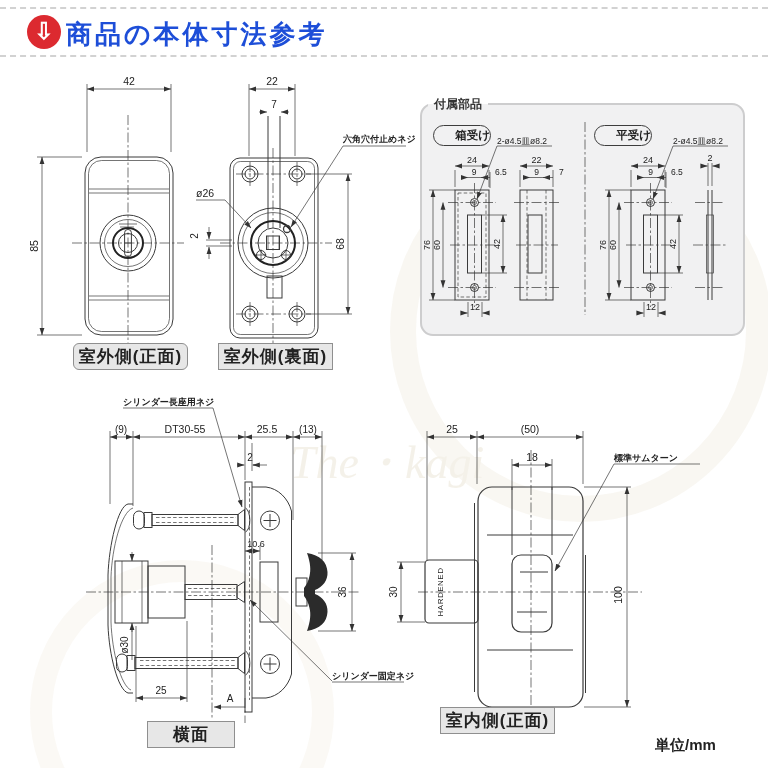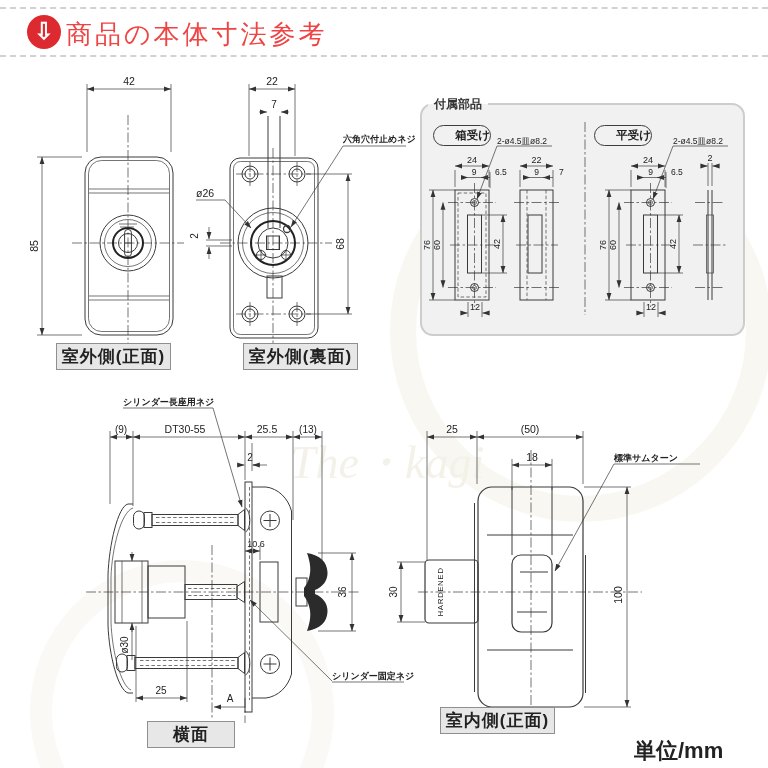--- a/index.html
+++ b/index.html
@@ -5,41 +5,41 @@
   html,body{margin:0;padding:0;}
   body{width:768px;height:768px;position:relative;background:#fff;overflow:hidden;
        font-family:"Liberation Sans",sans-serif;}
   .abs{position:absolute;}
   
   .top-dash{left:0;top:7px;width:768px;border-top:2px dashed #d2d2d2;}
   .hdr-dash{left:0;top:55px;width:768px;border-top:2px dashed #d2d2d2;}
   .hdr-icon{left:27px;top:15px;width:34px;height:34px;border-radius:50%;
             background:#dc2a30;color:#fff;font-size:23px;font-weight:bold;
             text-align:center;line-height:33px;}
-  .hdr-title{left:66px;top:17px;font-size:26px;font-weight:normal;color:#ef4444;
+  .hdr-title{left:66px;top:17px;font-size:26px;font-weight:bold;color:#1d4ed8;
              letter-spacing:3px;}
   
   .wm-ring{left:390px;top:140px;width:330px;height:330px;border-radius:50%;
            border:26px solid rgba(246,243,236,.7);}
   .wm-ring2{left:30px;top:560px;width:260px;height:260px;border-radius:50%;
            border:22px solid rgba(248,245,239,.6);}
   .wm-text{left:290px;top:432px;font-size:46px;font-style:italic;
            font-family:"Liberation Serif",serif;color:rgba(243,240,232,.95);text-align:center;}
   
   .acc-panel{left:420px;top:103px;width:321px;height:229px;background:#f1f1f2;
              border:2px solid #cdcdce;border-radius:13px;}
   .acc-title{left:428px;top:93px;height:22px;line-height:22px;padding:0 6px;
              font-size:12px;font-weight:bold;color:#333;
              background:linear-gradient(#fff 0 48%,#f1f1f2 48% 100%);}
   .pill{height:19px;width:56px;border:1.5px solid #3d3d3d;border-radius:11px;
         font-size:11.5px;font-weight:bold;color:#222;text-align:right;line-height:19px;}
   
   .cap{background:#e7e7e7;border:1px solid #8f8f8f;color:#222;font-weight:bold;
        font-size:17px;text-align:center;height:25px;line-height:25px;letter-spacing:1px;}
-  .unit{left:634px;top:736px;font-size:22px;font-weight:bold;color:#222;}
+  .unit{left:655px;top:736px;font-size:15px;font-weight:bold;color:#222;}
   
   svg{position:absolute;left:0;top:0;}
   .ln{stroke:#3a3a3a;stroke-width:1;fill:none;}
   .lt{stroke:#3a3a3a;stroke-width:.7;fill:none;}
   .lb{stroke:#222;stroke-width:2;fill:none;}
   .cl{stroke:#3a3a3a;stroke-width:.7;stroke-dasharray:10 2.5 2.5 2.5;fill:none;}
   .hd{stroke:#3a3a3a;stroke-width:.7;stroke-dasharray:3.5 2.2;fill:none;}
   .dim{stroke:#3a3a3a;stroke-width:.7;fill:none;}
   text{fill:#222;font-family:"Liberation Sans",sans-serif;}
   .d{font-size:10px;}
@@ -435,18 +435,18 @@
     <text class="cj" x="614" y="461">標準サムターン</text>
     <line class="lt" x1="614" y1="464" x2="700" y2="464"></line>
     <line class="dim" x1="614" y1="464" x2="555" y2="571" marker-end="url(#arw)"></line>
   </g>
 </svg>
 
 <div class="abs acc-title">付属部品</div>
 <div class="abs pill" style="left:433px;top:125px;">箱受け</div>
 <div class="abs pill" style="left:594px;top:125px;">平受け</div>
 
-<div class="abs cap" style="left:56px;top:343px;width:113px;">室外側(正面)</div>
-<div class="abs cap" style="left:218px;top:343px;width:113px;margin-left:25px;">室外側(裏面)</div>
+<div class="abs cap" style="left:73px;top:343px;width:113px;border-radius:6px;">室外側(正面)</div>
+<div class="abs cap" style="left:218px;top:343px;width:113px;">室外側(裏面)</div>
 <div class="abs cap" style="left:147px;top:721px;width:86px;text-align:center;">横面</div>
 <div class="abs cap" style="left:440px;top:707px;width:113px;">室内側(正面)</div>
 
 <div class="abs unit">単位/mm</div>
 
 </body></html>

